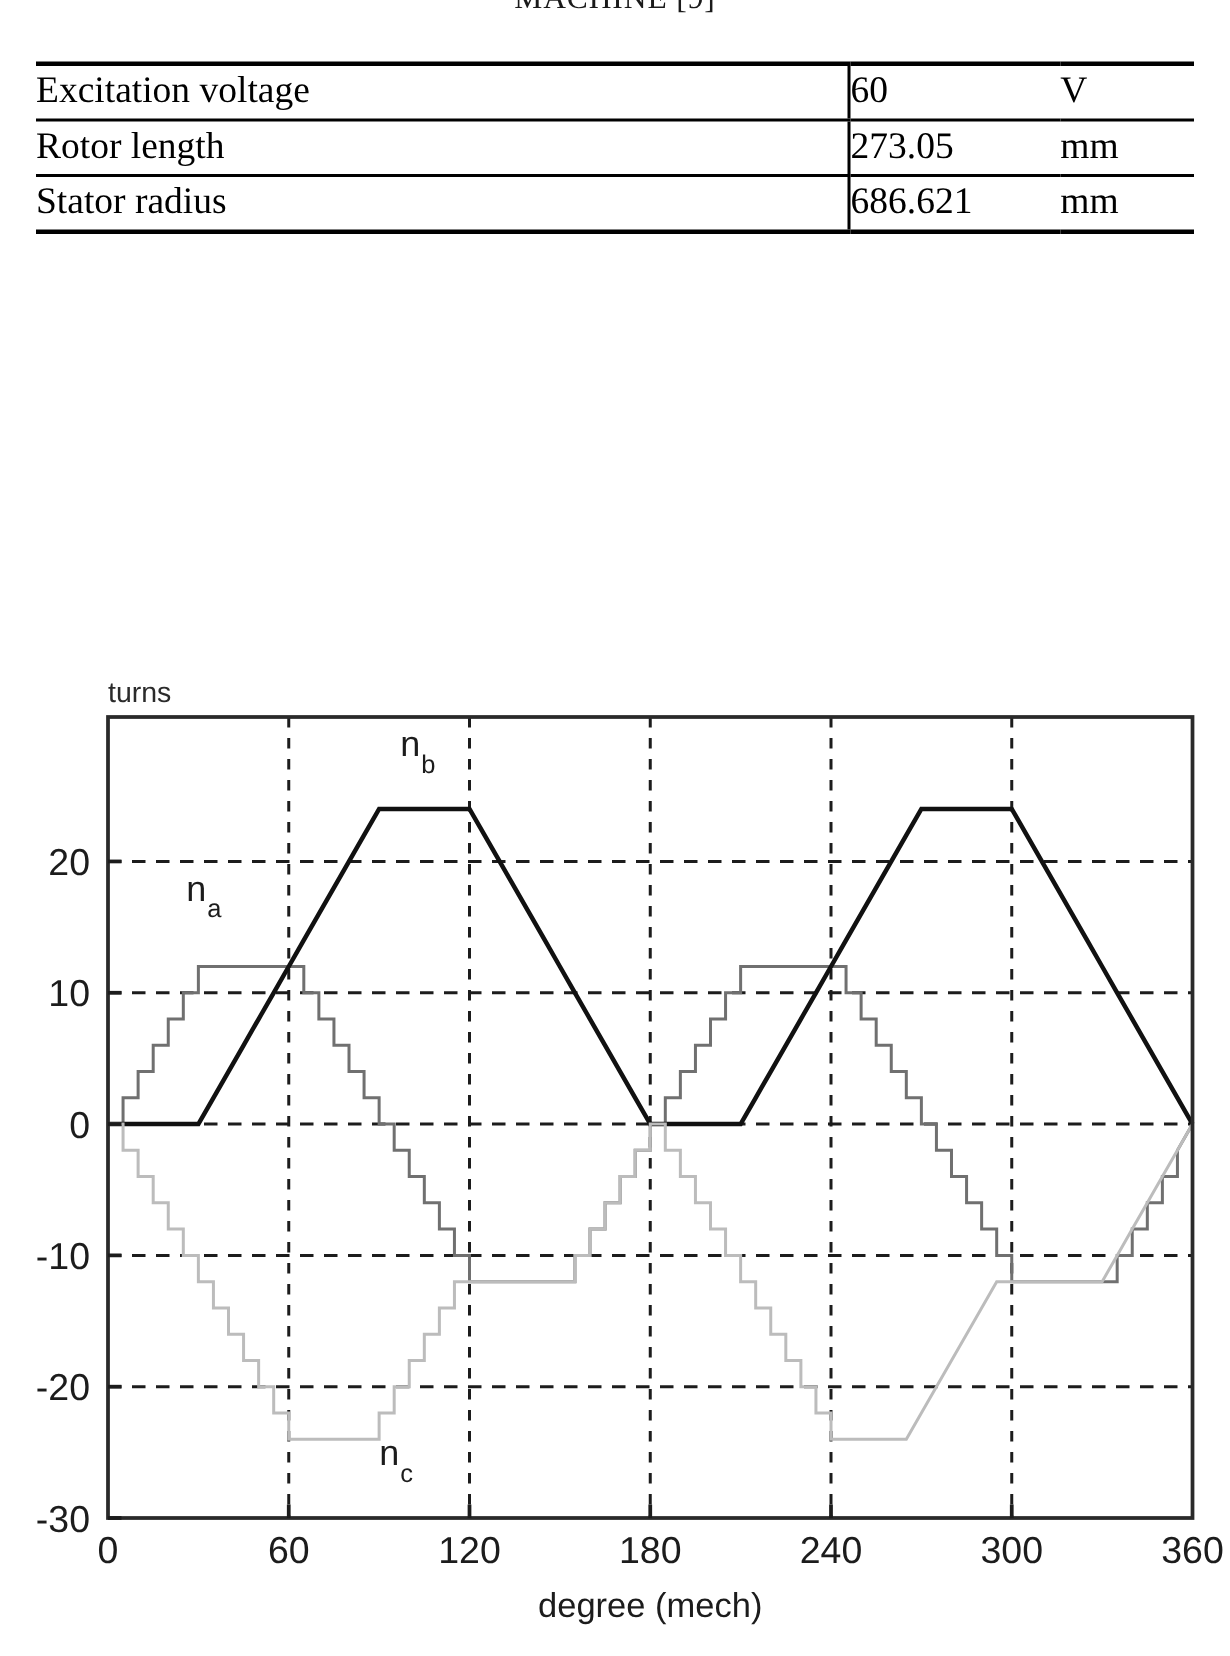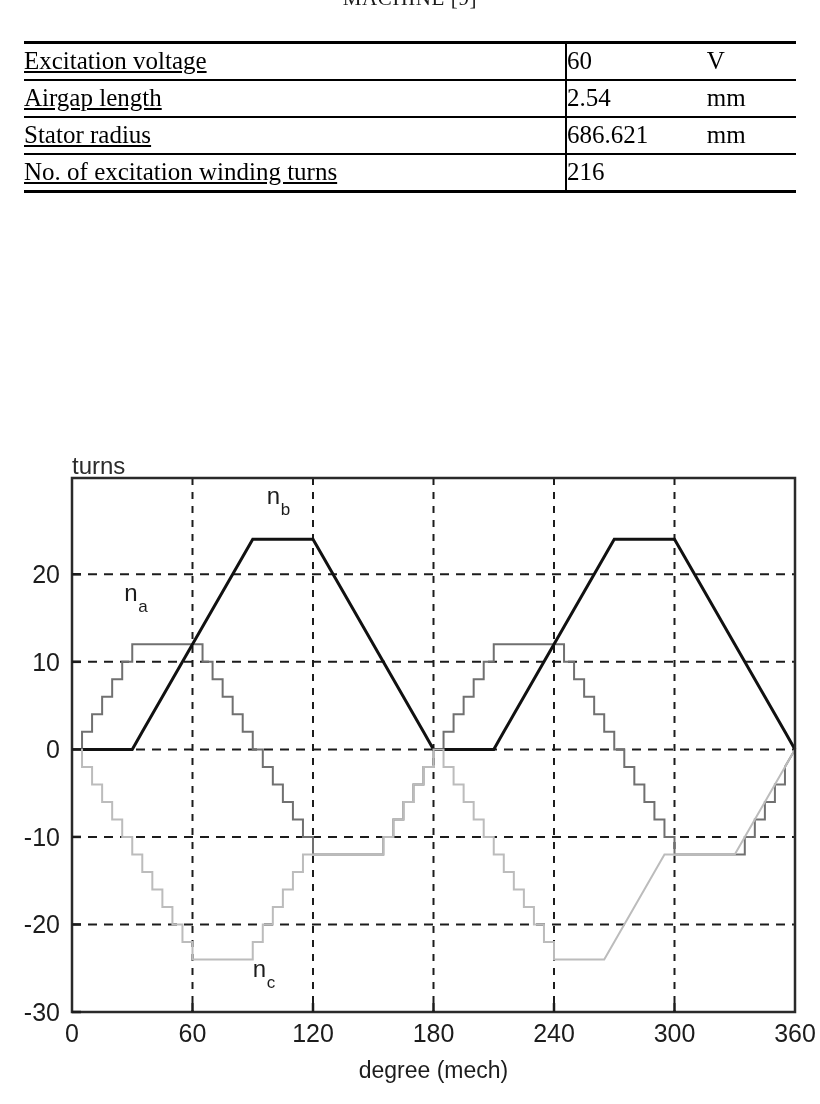--- a/index.html
+++ b/index.html
@@ -50,21 +50,20 @@
     border-top: 2px solid #000;
     border-bottom: 2px solid #000;
     padding: 4px 0 6px 0;
     vertical-align: baseline;
     background: #ffffff;
   }
   td.c-name {
     padding-left: 10px;
     width: 534px;
     white-space: nowrap;
-    text-decoration: underline;
   }
   td.c-val {
     border-left: 2px solid #000;
     padding-left: 12px;
     width: 138px;
     white-space: nowrap;
   }
   td.c-unit {
     padding-left: 2px;
     width: 88px;
@@ -81,21 +80,21 @@
     left: 0;
     top: 432px;
     width: 820px;
     height: 672px;
   }
   #turns-label {
     position: absolute;
     left: 72px;
     top: 20px;
     font-family: "Liberation Sans", "DejaVu Sans", sans-serif;
-    font-size: 24px;
+    font-size: 19px;
     color: #2b2b2b;
     text-align: center;
   }
   #plot-svg {
     position: absolute;
     left: 0;
     top: 0;
   }
   .axis-num {
     font-family: "Liberation Sans", "DejaVu Sans", sans-serif;
@@ -125,33 +124,28 @@
 
 <div id="param-table-wrap">
   <table id="param-table">
     <tbody id="param-table-body">
         <tr>
           <td class="c-name">Excitation voltage</td>
           <td class="c-val">60</td>
           <td class="c-unit">V</td>
         </tr>
         <tr>
-          <td class="c-name">Airgap length</td>
-          <td class="c-val">2.54</td>
+          <td class="c-name">Rotor length</td>
+          <td class="c-val">273.05</td>
           <td class="c-unit">mm</td>
         </tr>
         <tr>
           <td class="c-name">Stator radius</td>
           <td class="c-val">686.621</td>
           <td class="c-unit">mm</td>
-        </tr>
-        <tr>
-          <td class="c-name">No. of excitation winding turns</td>
-          <td class="c-val">216</td>
-          <td class="c-unit"></td>
         </tr>
       </tbody>
   </table>
 </div>
 
 <div id="figure">
   <div id="turns-label">turns</div>
   <svg id="plot-svg" width="820" height="672">
     <g id="grid-layer">
         <line x1="192.5" y1="46" x2="192.5" y2="580" stroke="#1c1c1c" stroke-width="2" stroke-dasharray="7 7"></line>

